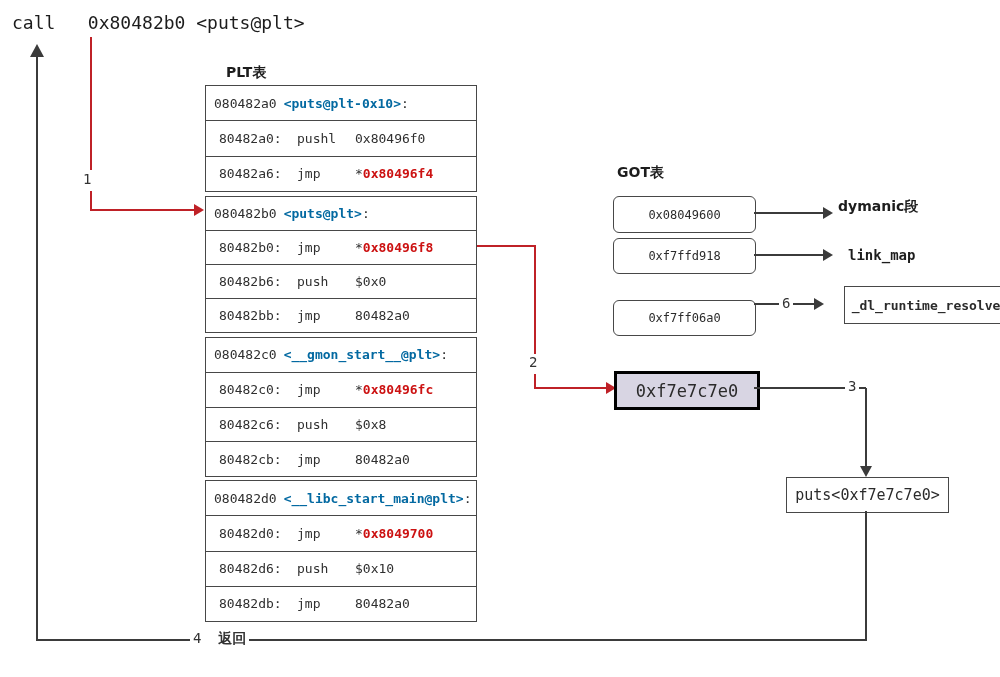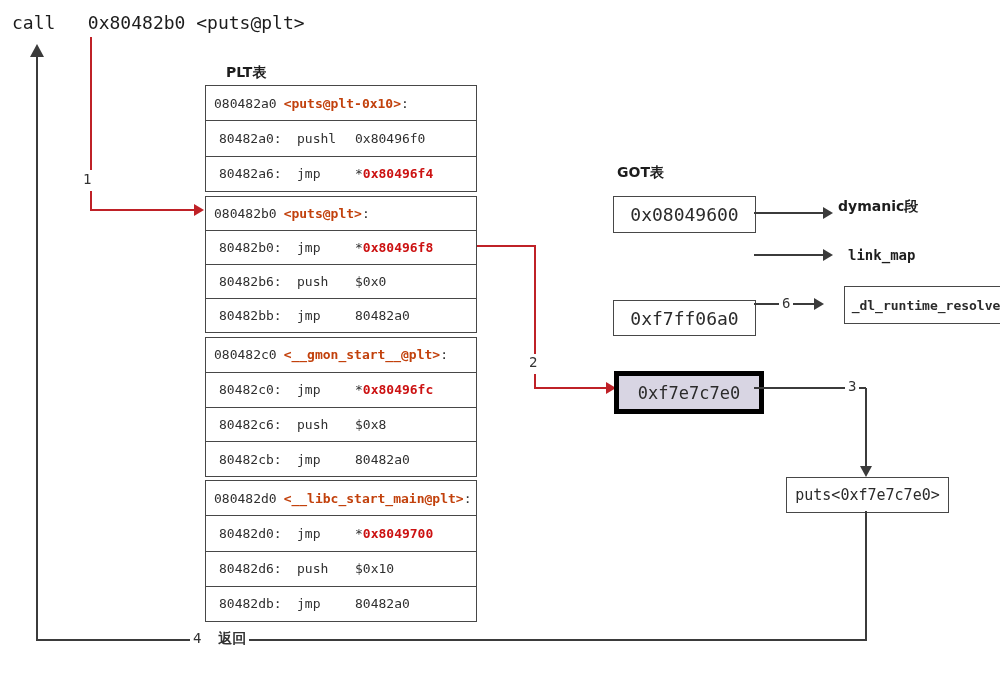--- a/index.html
+++ b/index.html
@@ -28,44 +28,44 @@
   }
   .call-line {
     position:absolute; left:12px; top:12px; font-size:18px; color:#1c1c1c; white-space:pre;
   }
   
   .box {
     position:absolute; border:1px solid #474747; background:#ffffff;
     display:flex; align-items:center; justify-content:center;
     color:#2b2b2b; white-space:pre;
   }
-  .got-box { font-size:18px; }
+  .got-box { font-size:12px;border-radius:6px; }
   .dl-box { font-size:13px; font-weight:bold; }
-  .resolved-box { font-size:17px; background:#d8d5e3; border:5px solid #000000; }
+  .resolved-box { font-size:17px; background:#d8d5e3; border:3px solid #000000; }
   .puts-box { font-size:15px; }
   .target-label {
     position:absolute; font-weight:bold; font-size:14px; color:#1d1d1d; white-space:pre;
     font-family:"DejaVu Sans Mono", monospace;
   }
   
   .plt-table { position:absolute; left:205px; top:85px; width:228px; height:535px; }
   .plt-group {
     position:absolute; left:0; width:270px; border:1px solid #474747;
     display:flex; flex-direction:column; background:#ffffff;
   }
   .plt-row {
     flex:1; display:flex; align-items:center; padding-left:13px;
     font-size:13px; color:#2f2f2f; border-top:1px solid #474747; white-space:pre;
   }
   .plt-row:first-child { border-top:none; }
   .plt-row.hdr { padding-left:8px; }
   .plt-row.hdr .addr { margin-right:7px; }
   .inst .addr { display:inline-block; width:78px; }
   .inst .op   { display:inline-block; width:58px; }
-  .sym { color:#c2410c; font-weight:bold; }
+  .sym { color:#0369a1; font-weight:bold; }
   .red-text { color:#cc1212; font-weight:bold; }
 </style>
 </head>
 <body>
 
 <div class="canvas">
 
   <div class="call-line">call   0x80482b0 &lt;puts@plt&gt;</div>
 
   <div class="arr arr-up-black" style="left:30px;top:44px;"></div>
@@ -117,20 +117,21 @@
   <div class="hline redline" style="left:534px;top:387px;width:72px;"></div>
   <div class="arr arr-right-red" style="left:606px;top:382px;"></div>
 
   <div class="title-label" style="left:617px;top:164px;">GOT表</div>
 
   <div class="box got-box" style="left:613px;top:196px;width:141px;height:35px;"><span>0x08049600</span></div>
   <div class="hline" style="left:754px;top:212px;width:69px;"></div>
   <div class="arr arr-right-black" style="left:823px;top:207px;"></div>
   <div class="target-label" style="left:838px;top:198px;font-family:'DejaVu Sans',sans-serif;">dymanic段</div>
 
+  <div class="box got-box" style="left:613px;top:238px;width:141px;height:34px;"><span>0xf7ffd918</span></div>
   <div class="hline" style="left:754px;top:254px;width:69px;"></div>
   <div class="arr arr-right-black" style="left:823px;top:249px;"></div>
   <div class="target-label" style="left:848px;top:247px;">link_map</div>
 
   <div class="box got-box" style="left:613px;top:300px;width:141px;height:34px;"><span>0xf7ff06a0</span></div>
   <div class="hline" style="left:754px;top:303px;width:60px;"></div>
   <div class="chip" style="left:779px;top:295px;">6</div>
   <div class="arr arr-right-black" style="left:814px;top:298px;"></div>
   <div class="box dl-box" style="left:824px;top:286px;width:162px;height:36px;margin-left:20px;"><span>_dl_runtime_resolve</span></div>
 

